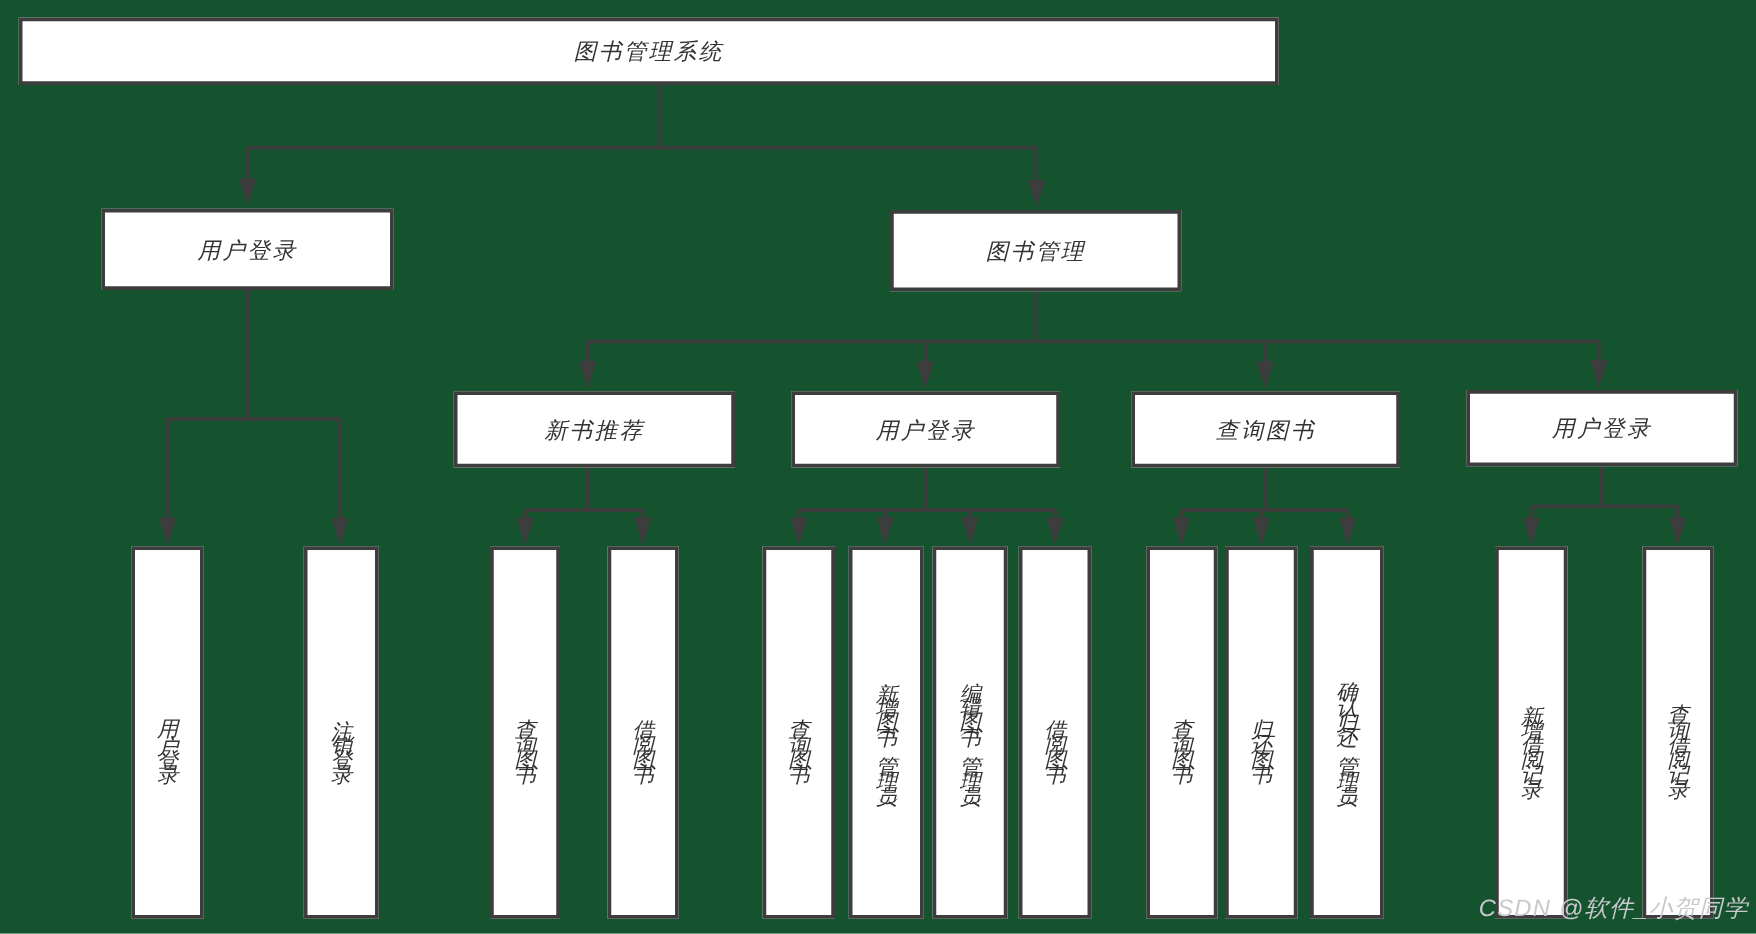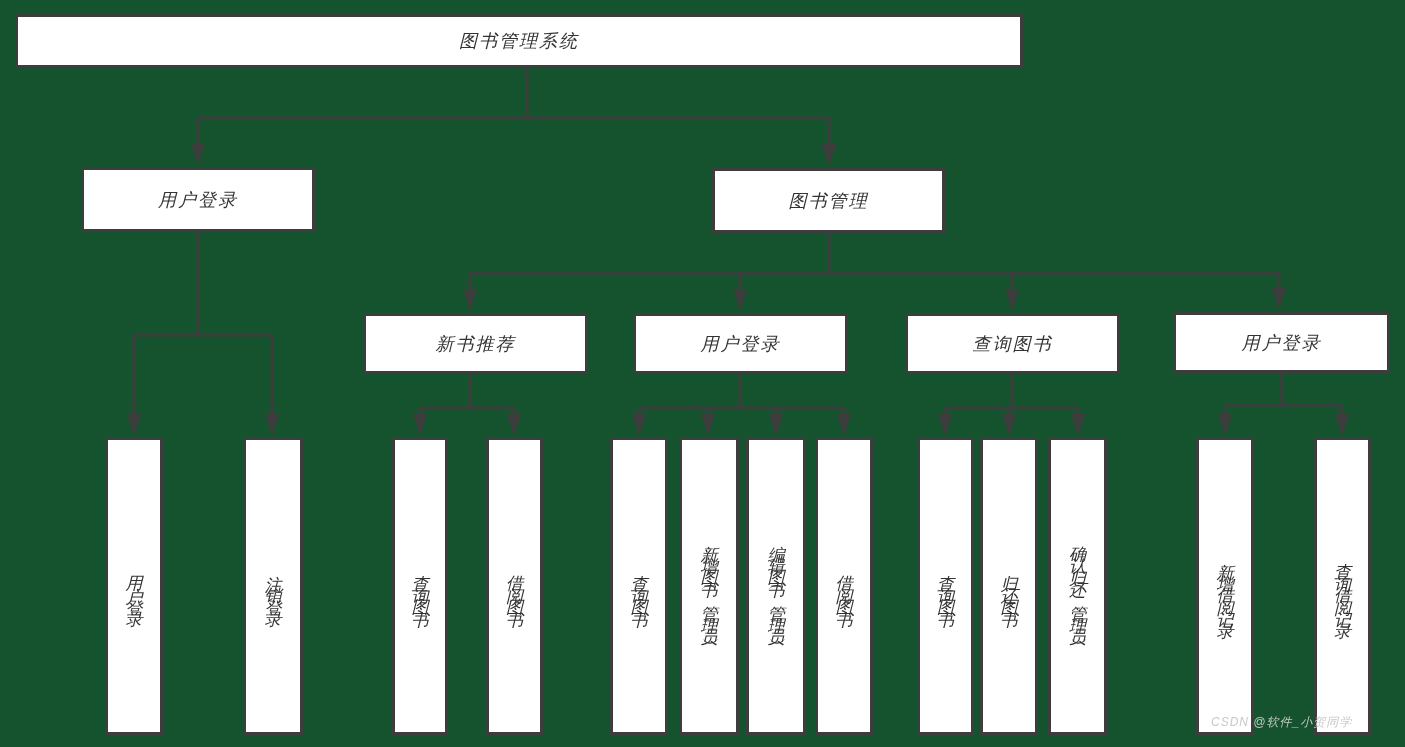--- a/index.html
+++ b/index.html
@@ -14,21 +14,21 @@
     border:3px solid var(--line); color:var(--text);
     display:flex; align-items:center; justify-content:center;
   }
   .h-box { font-size:18px; letter-spacing:2px; white-space:nowrap; }
   .v-box span {
     writing-mode:vertical-rl; text-orientation:mixed;
     font-size:17px; line-height:1; letter-spacing:12px; white-space:nowrap;
   }
   .watermark {
     position:absolute; left:1183px; top:714px; z-index:6;
-    font-size:12px; color:var(--wm); letter-spacing:1px; white-space:nowrap;margin-left:28px;
+    font-size:19px; color:var(--wm); letter-spacing:1px; white-space:nowrap;
   }
 </style>
 </head>
 <body>
 
 <div class="canvas">
 
   <svg class="wires" viewBox="0 0 1405 747" xmlns="http://www.w3.org/2000/svg">
     <g stroke="#3d3d3d" stroke-width="3" fill="none">
 

